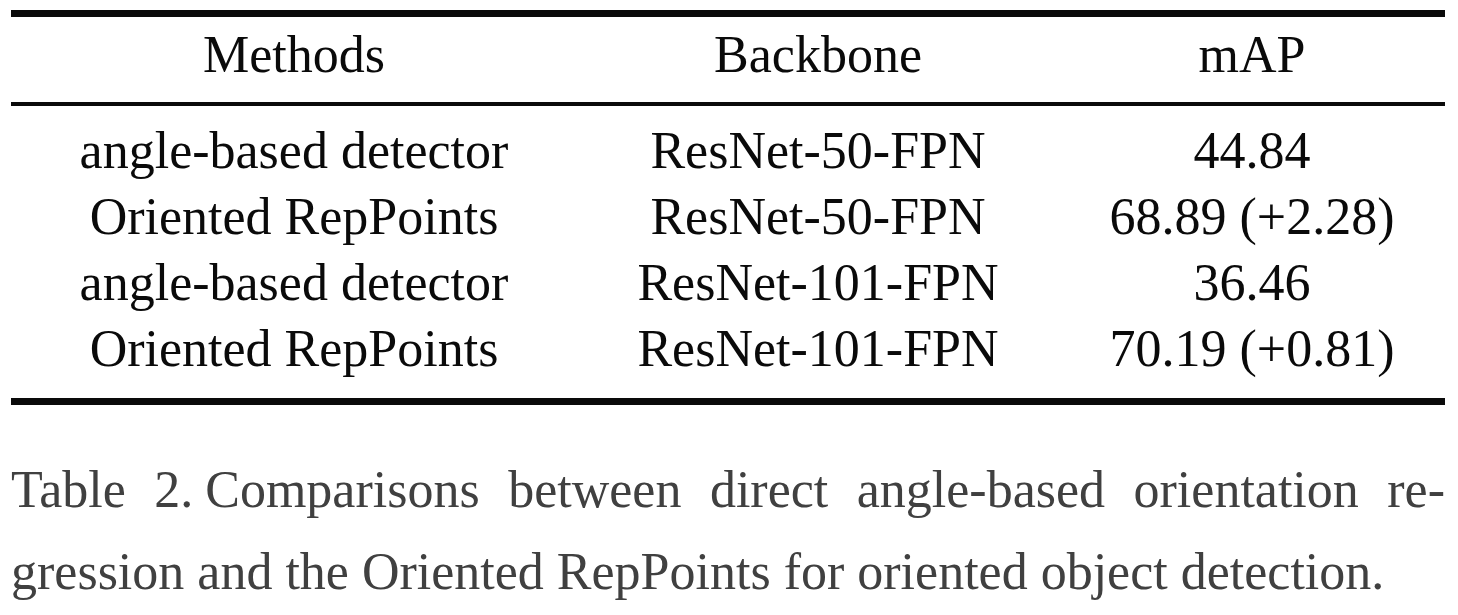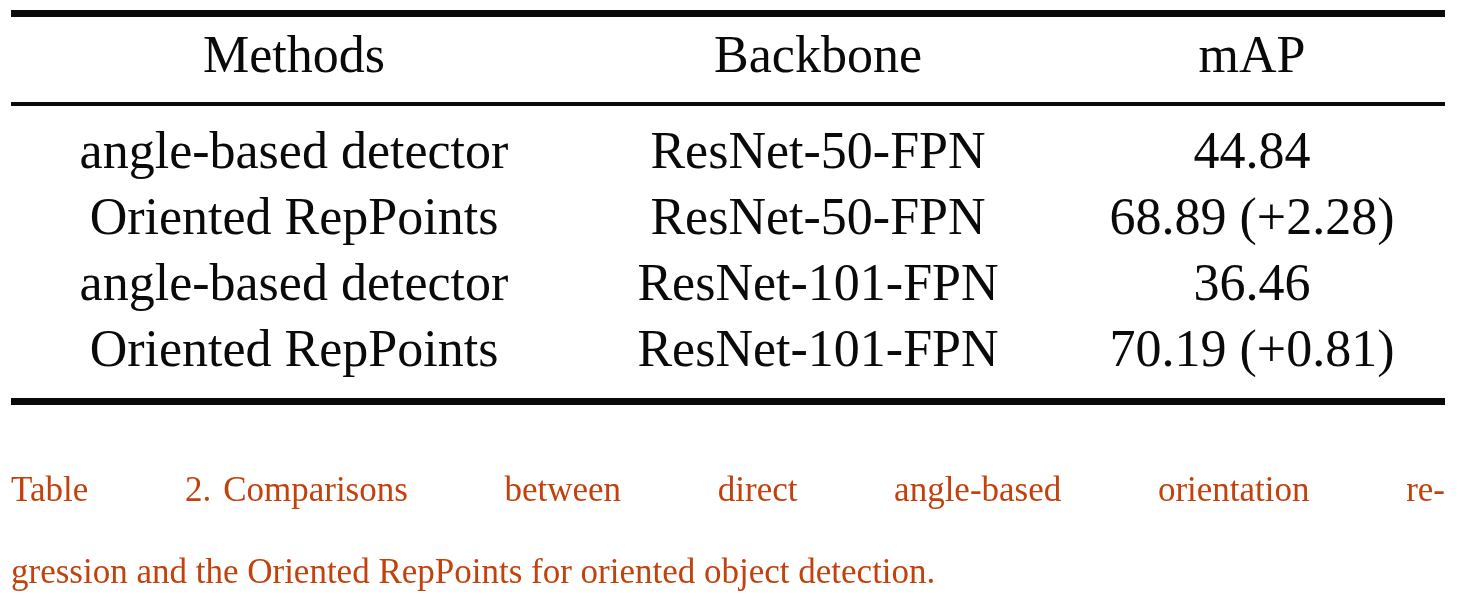--- a/index.html
+++ b/index.html
@@ -46,23 +46,23 @@
   }
   tbody td { line-height: 66px; }
   tbody tr:first-child td { padding-top: 12px; }
   tbody tr:last-child  td { padding-bottom: 16px; }
   td.bold { font-weight: bold; }
 
   
   .caption {
     width: 1434px;
     margin-top: 52px;
-    font-size: 35px;
+    font-size: 52px;
     line-height: 66px;
-    color: #c2410c;
+    color: #404040;
   }
   .cap-line-1 {
     text-align: justify;
     text-align-last: justify;
     white-space: nowrap;
   }
   .cap-label { margin-right: 12px; }
   .cap-line-2 {
     text-align: left;
     white-space: nowrap;

